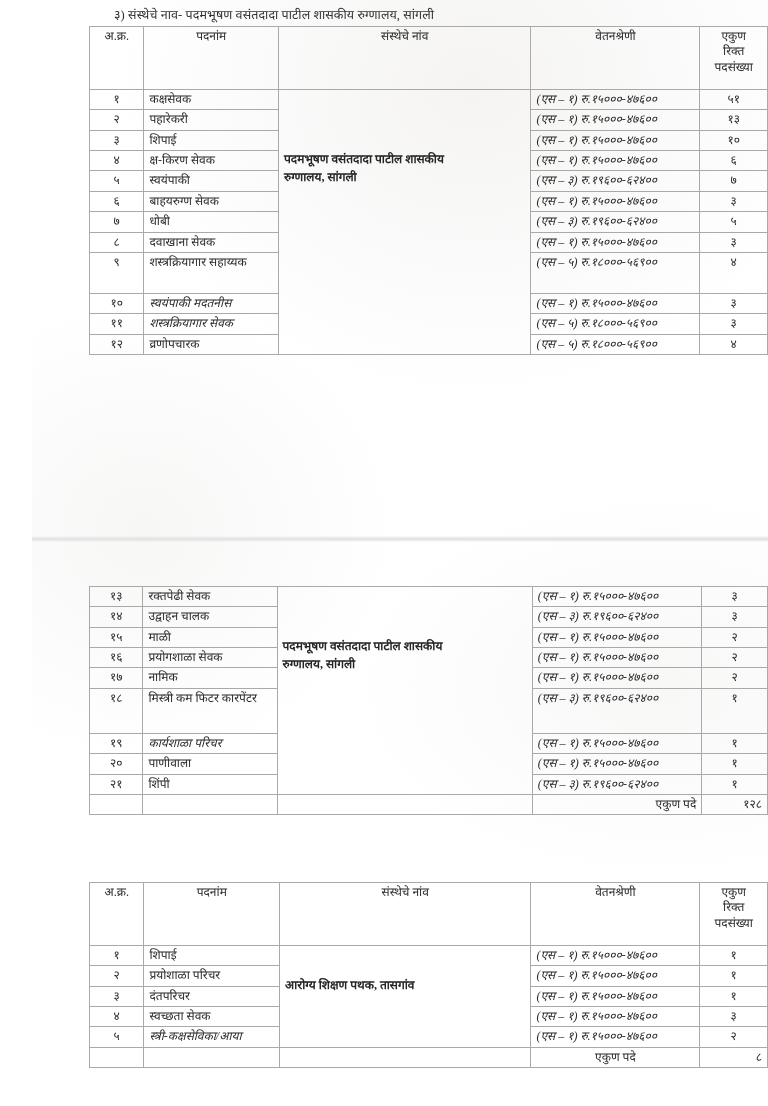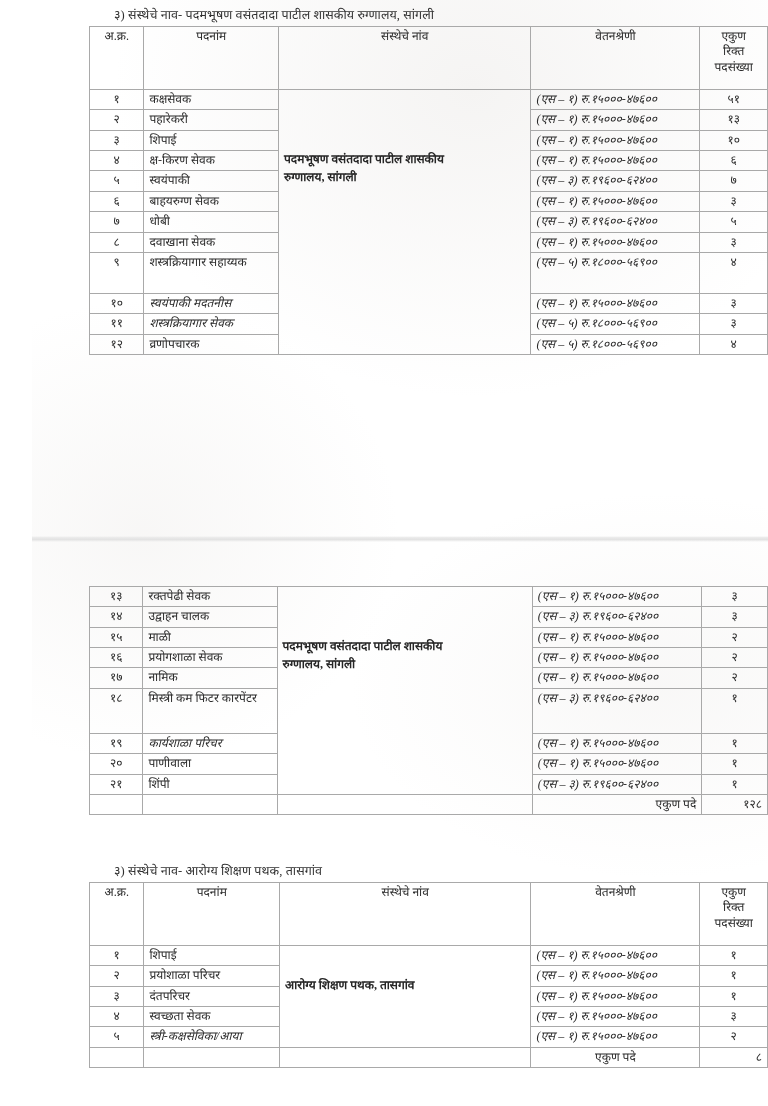--- a/index.html
+++ b/index.html
@@ -290,23 +290,20 @@
           <td class="c-sr">&nbsp;</td>
           <td class="c-post">&nbsp;</td>
           <td class="c-inst">&nbsp;</td>
           <td class="c-pay total-label">एकुण पदे</td>
           <td class="c-count total-value">१२८</td>
         </tr>
       </tbody>
     </table>
   </div>
 
-  <div class="section" style="left:82px; top:862px;">
-    <div class="caption">३) संस्थेचे नाव- आरोग्य शिक्षण पथक, तासगांव</div>
-  </div>
 
   <div class="section" style="left:57px; top:882px;">
     <table class="grid">
       <tbody>
         <tr>
           <td class="c-sr head head-tall">अ.क्र.</td>
           <td class="c-post head head-tall">पदनांम</td>
           <td class="c-inst head head-tall" style="vertical-align:top;">संस्थेचे नांव</td>
           <td class="c-pay head head-tall" style="text-align:center;">वेतनश्रेणी</td>
           <td class="c-count head head-tall">

